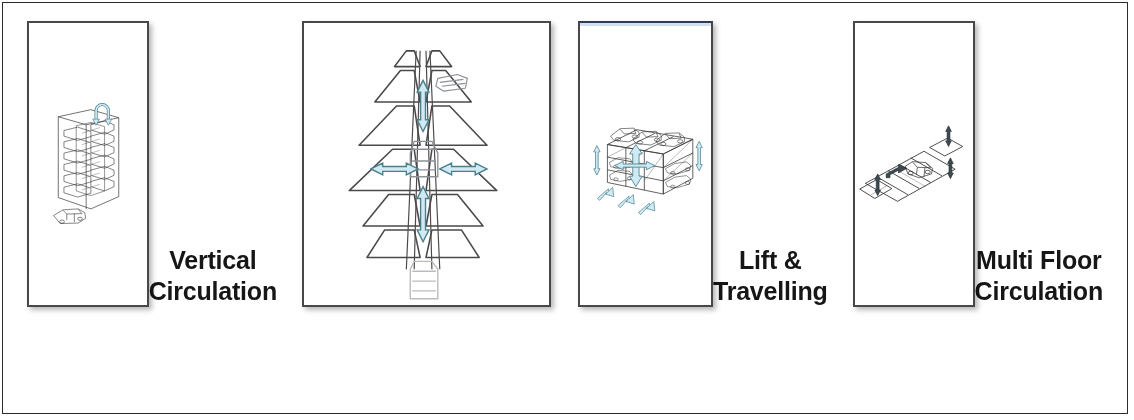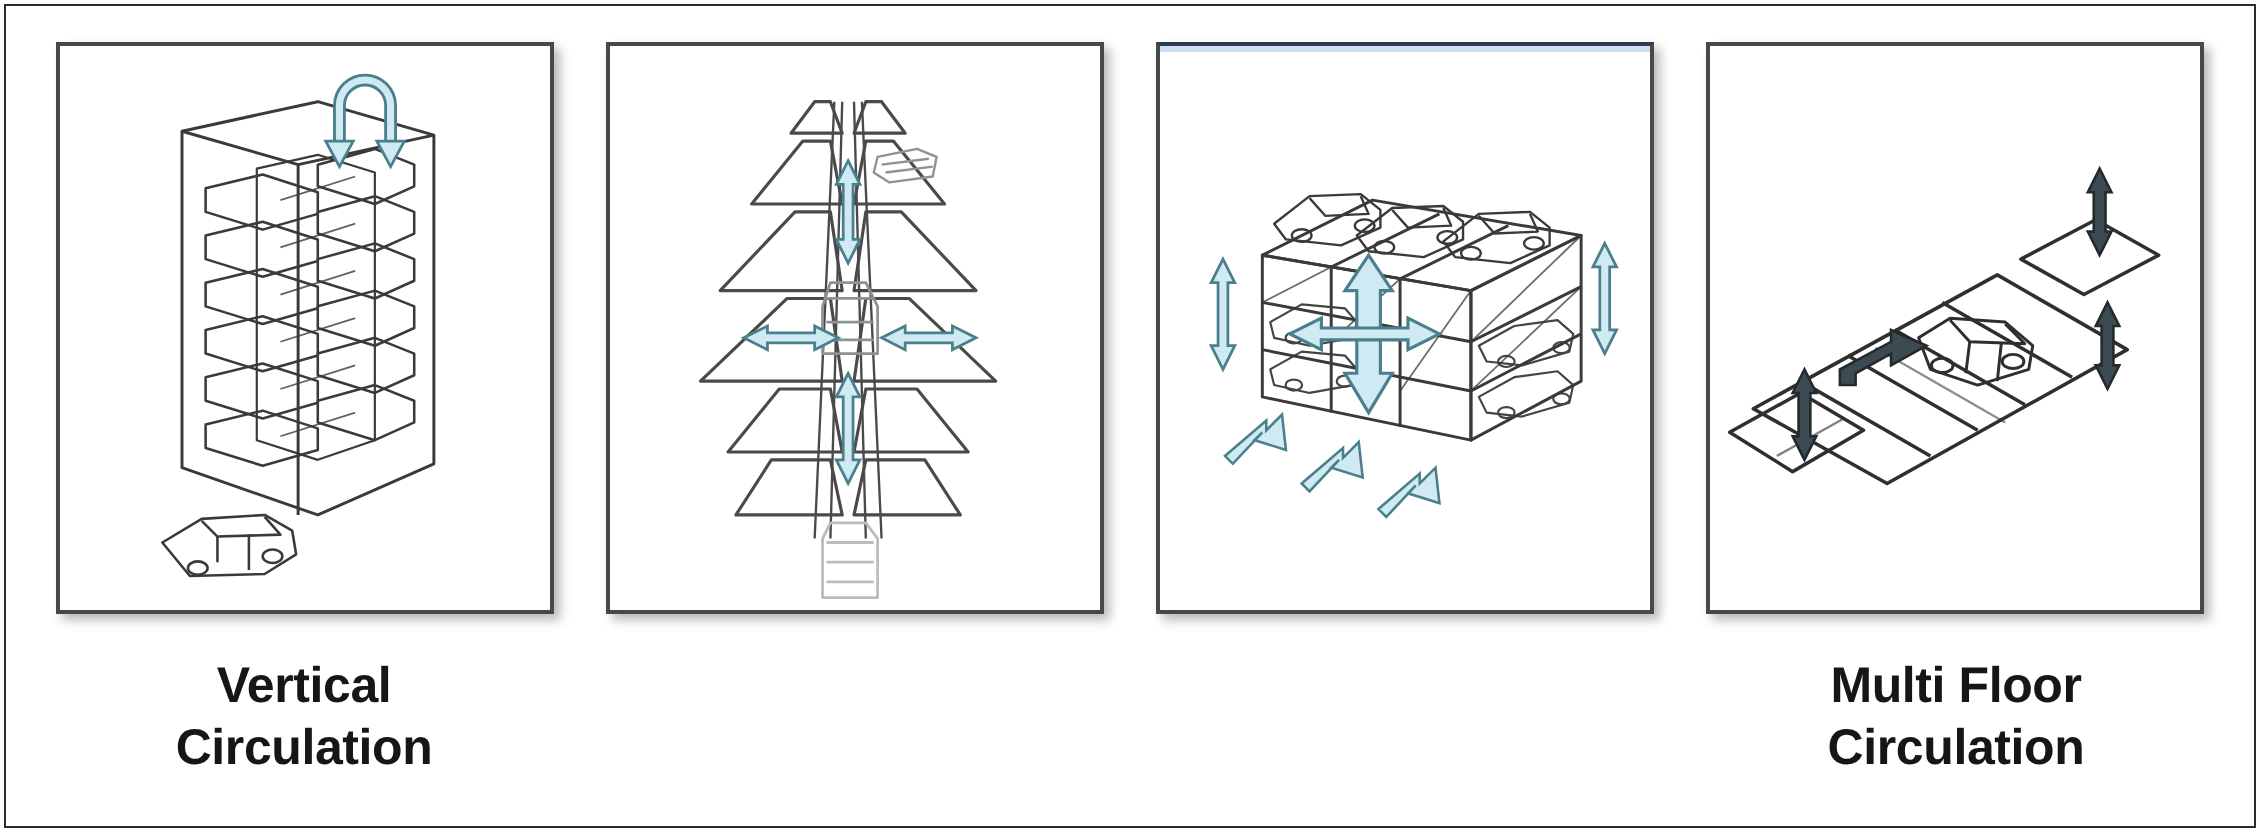--- a/index.html
+++ b/index.html
@@ -26,22 +26,22 @@
     display: flex;
     flex-direction: row;
     align-items: flex-start;
     justify-content: space-between;
     padding: 18px 24px 0 24px;
     box-sizing: border-box;
   }
   .panel {
     width: 250px;
     display: flex;
-    flex-direction: column;
-    align-items: center;
+    flex-direction: row;
+    align-items: flex-end;
   }
   .panel-frame {
     width: 249px;
     height: 286px;
     box-sizing: border-box;
     border: 2px solid #484848;
     background: #ffffff;
     box-shadow: 3px 3px 5px rgba(0,0,0,0.28);
     position: relative;
     overflow: hidden;
@@ -245,20 +245,22 @@
             <path d="M226 100 L232 112 L228.5 112 L228.5 144 L232 144 L226 156 L220 144 L223.5 144 L223.5 112 L220 112 Z" fill="#cfeaf2" stroke="#4a7f8c" stroke-width="1.4"></path>
           </g>
 
           <g>
             <path d="M33 208 L54 190 L54 195 L62 187 L64 205 L48 200 L52 196 L37 212 Z" fill="#cfeaf2" stroke="#4a7f8c" stroke-width="1.3"></path>
             <path d="M72 222 L93 204 L93 209 L101 201 L103 219 L87 214 L91 210 L76 226 Z" fill="#cfeaf2" stroke="#4a7f8c" stroke-width="1.3"></path>
             <path d="M111 235 L132 217 L132 222 L140 214 L142 232 L126 227 L130 223 L115 239 Z" fill="#cfeaf2" stroke="#4a7f8c" stroke-width="1.3"></path>
           </g>
         </svg>
       </div>
+      <div class="panel-label">Lift &amp;
+Travelling</div>
     </div>
 
     <div class="panel">
       <div class="panel-frame">
         <svg viewBox="0 0 249 286">
           <g fill="none" stroke="#2f2f2f" stroke-width="1.8" stroke-linejoin="round">
 
             <path d="M22 184 L146 116 L212 154 L90 222 Z"></path>
             <path d="M46 170 L112 208 M70 157 L136 195 M94 144 L160 182 M118 130 L184 168"></path>
             <path d="M84 153 L150 191" stroke-width="1.2" opacity="0.55"></path>

